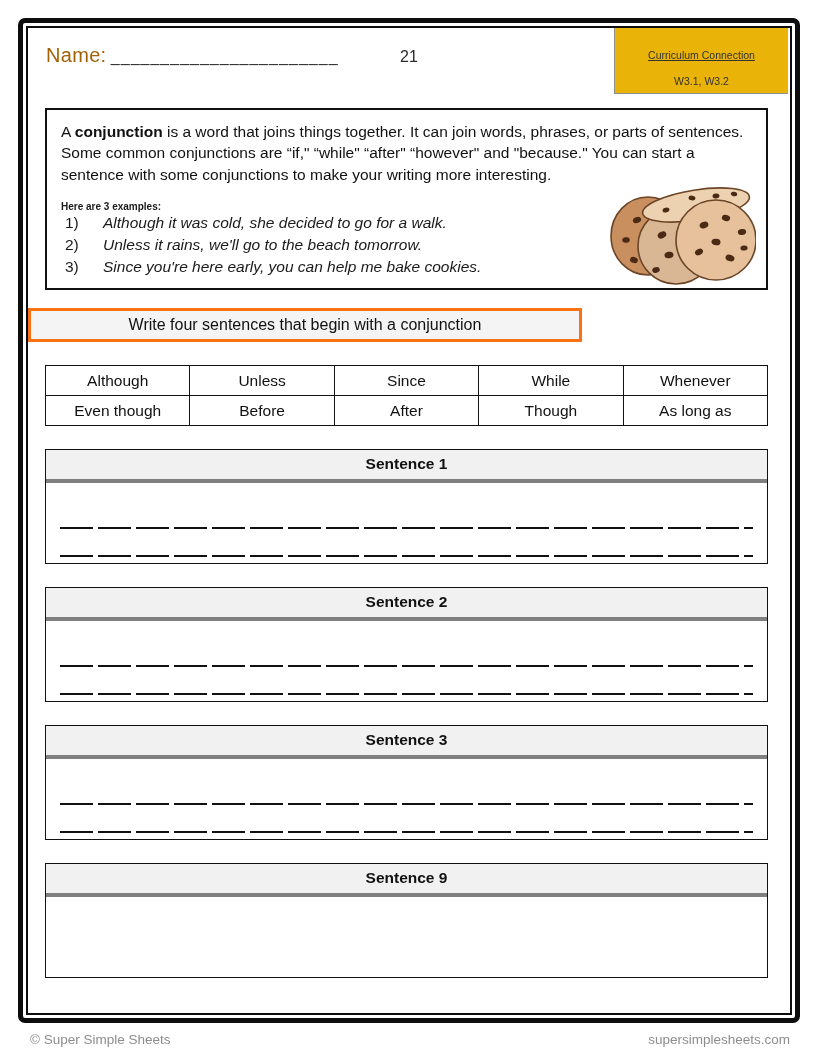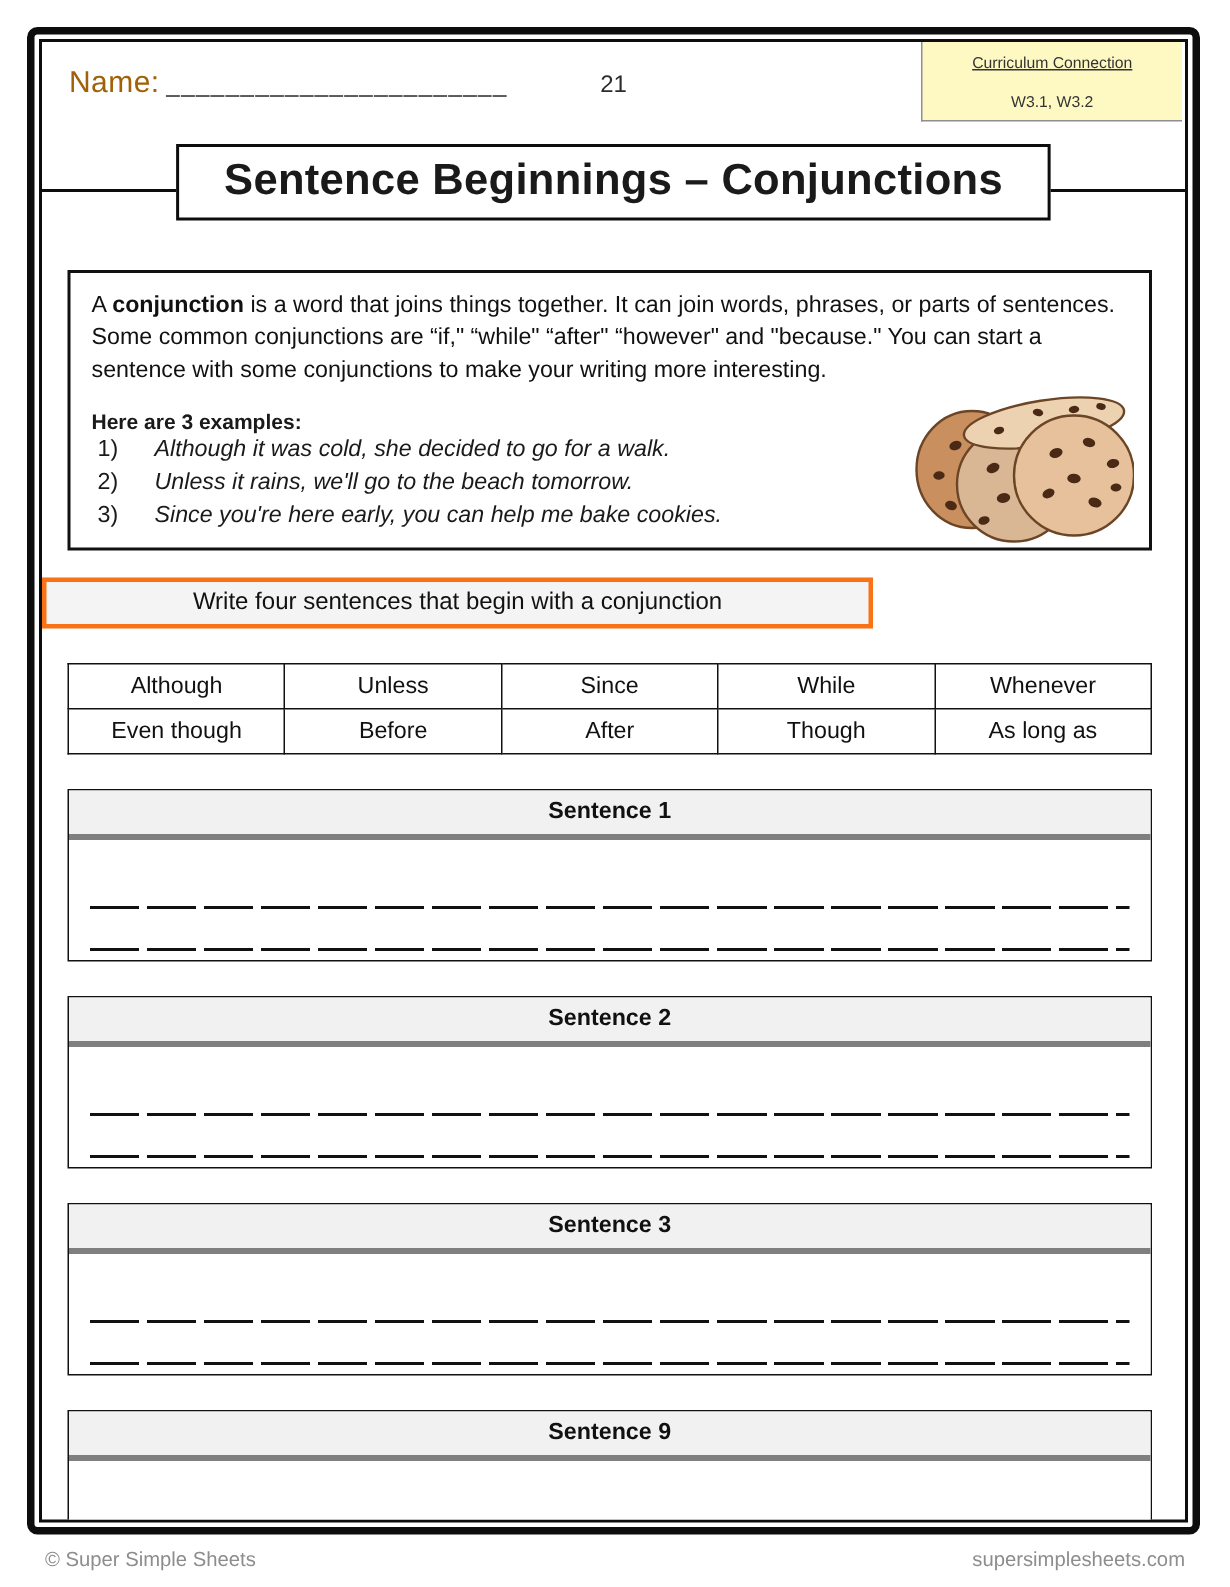--- a/index.html
+++ b/index.html
@@ -34,24 +34,24 @@
   }
   .name-wrap { font-size: 20px; color: #a16207; letter-spacing: 0.3px; }
   .name-blank { color: #2b2b2b; letter-spacing: 1px; }
   .page-number {
     position: absolute; left: 0; right: 0; top: 20px;
     text-align: center; font-size: 16px; color: #2b2b2b;
   }
   .curriculum-box {
     position: absolute; top: 0; right: 2px;
     width: 174px;
-    background: #fef9c3;
+    background: #eab308;
     border-left: 1px solid #8f8f8f; border-bottom: 1px solid #8f8f8f;
     text-align: center;
-    padding: 8px 6px 6px;
+    padding: 21px 6px 6px;
   }
   .curriculum-title { font-size: 10.5px; color: #333; text-decoration: underline; display: block; }
   .curriculum-codes { font-size: 10.5px; color: #333; display: block; margin-top: 14px; }
 
   
   .title-band { position: relative; height: 62px; margin-top: 10px; }
   .title-rule {
     position: absolute; left: 0; right: 0; top: 30px;
     height: 2px; background: #0d0d0d;
   }
@@ -66,21 +66,21 @@
   
   .intro-box {
     position: relative;
     margin: 22px 22px 0 17px;
     border: 2px solid #111;
     padding: 11px 14px 10px;
     min-height: 180px;
   }
   .intro-paragraph { font-size: 15.5px; line-height: 1.38; color: #111; }
   .intro-paragraph b { font-weight: bold; }
-  .examples-heading { font-size: 14px; font-weight: bold; margin-top: 16px; }
+  .examples-heading { font-size: 10px; font-weight: bold; margin-top: 16px; }
   .example-row { display: flex; font-size: 15.5px; line-height: 1.42; }
   .example-num { width: 24px; flex: none; margin-left: 4px; }
   .example-text { margin-left: 14px; font-style: italic; }
 
   .cookies {
     position: absolute; right: 10px; bottom: 2px;
     width: 152px; height: 106px;
   }
 
   
@@ -147,26 +147,20 @@
     <div class="header-row">
       <span class="name-wrap">Name:</span>
       <span class="name-blank">_______________________</span>
       <div class="page-number">21</div>
       <div class="curriculum-box">
         <span class="curriculum-title">Curriculum Connection</span>
         <span class="curriculum-codes">W3.1, W3.2</span>
       </div>
     </div>
 
-    <div class="title-band">
-      <div class="title-rule"></div>
-      <div class="title-box">
-        <span class="page-title">Sentence Beginnings – Conjunctions</span>
-      </div>
-    </div>
 
     <div class="intro-box">
       <p class="intro-paragraph"><span>A </span><b>conjunction</b><span> is a word that joins things together. It can join words, phrases, or parts of sentences. Some common conjunctions are “if," “while" “after" “however" and "because." You can start a sentence with some conjunctions to make your writing more interesting.</span></p>
       <p class="examples-heading">Here are 3 examples:</p>
       <div class="example-row">
         <span class="example-num">1)</span>
         <span class="example-text">Although it was cold, she decided to go for a walk.</span>
       </div>
       <div class="example-row">
         <span class="example-num">2)</span>

